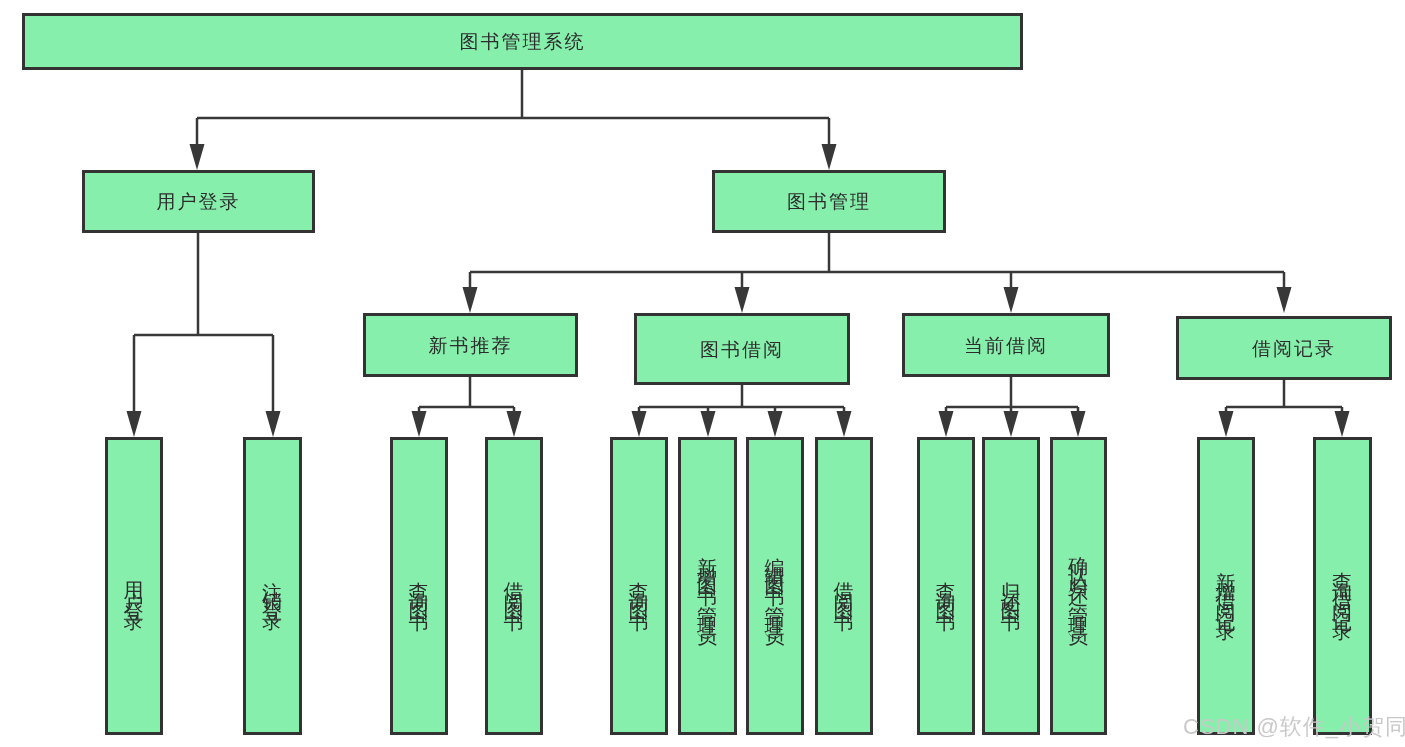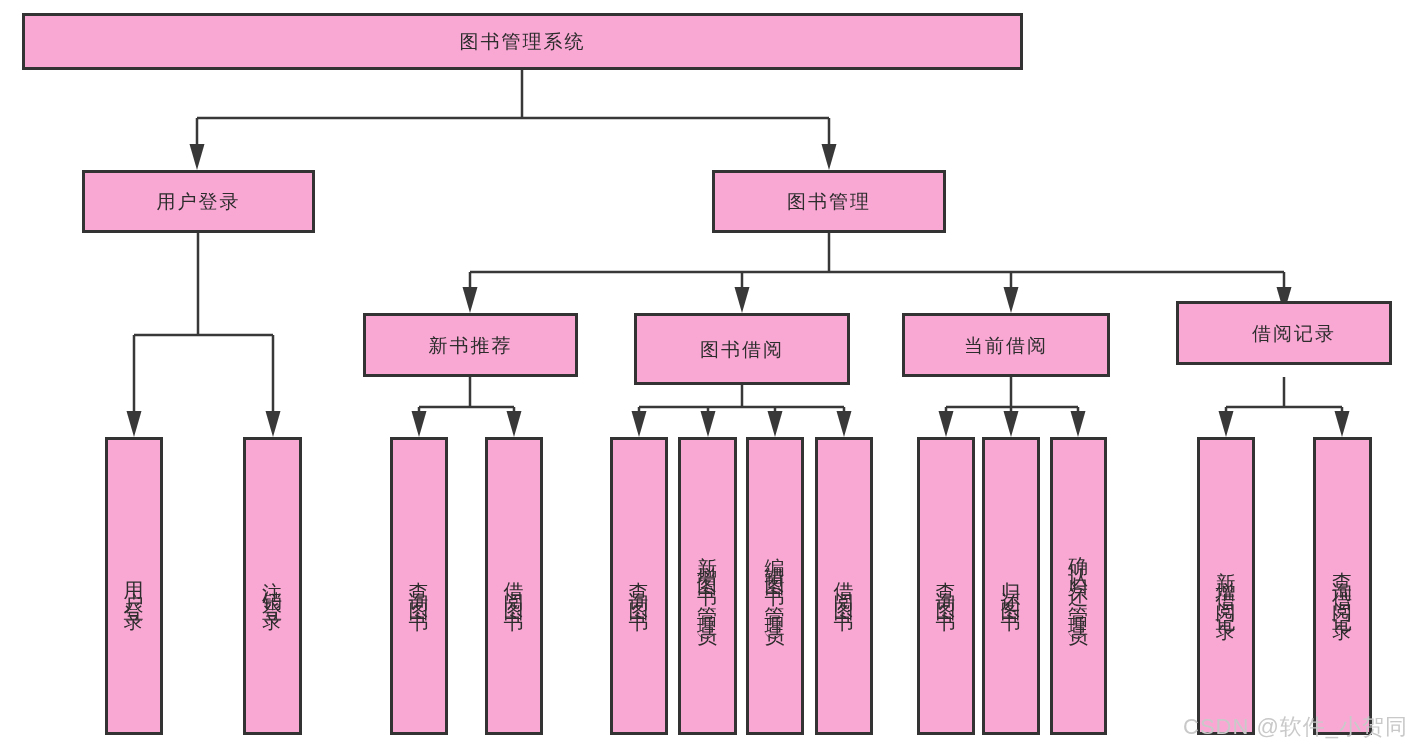--- a/index.html
+++ b/index.html
@@ -5,21 +5,21 @@
   html,body{margin:0;padding:0;background:#fff;}
   .canvas{
     position:relative;width:1405px;height:747px;overflow:hidden;
     background:var(--bg,#ffffff);
     font-family:"Liberation Sans","DejaVu Sans",sans-serif;
   }
   .edges{position:absolute;left:0;top:0;width:1405px;height:747px;}
   .node{
     position:absolute;box-sizing:border-box;
     border:3px solid var(--box-border,#333333);
-    background:#f9a8d4;color:var(--text,#2d2d2d);
+    background:#86efac;color:var(--text,#2d2d2d);
     display:flex;align-items:center;justify-content:center;
     text-align:center;line-height:1;
   }
   .h-node{font-size:19px;letter-spacing:2px;white-space:nowrap;}
   .v-node{
     writing-mode:vertical-rl;text-orientation:mixed;
     font-size:20px;letter-spacing:10px;
   }
   .watermark{
     position:absolute;left:1183px;top:712px;
@@ -66,21 +66,21 @@
   </svg>
 
   <div class="node h-node" style="left:22px;top:13px;width:1001px;height:57px;">图书管理系统</div>
 
   <div class="node h-node" style="left:82px;top:170px;width:233px;height:63px;">用户登录</div>
   <div class="node h-node" style="left:712px;top:170px;width:234px;height:63px;">图书管理</div>
 
   <div class="node h-node" style="left:363px;top:313px;width:215px;height:64px;">新书推荐</div>
   <div class="node h-node" style="left:634px;top:313px;width:216px;height:72px;">图书借阅</div>
   <div class="node h-node" style="left:902px;top:313px;width:208px;height:64px;">当前借阅</div>
-  <div class="node h-node" style="left:1176px;top:301px;width:216px;height:64px;padding-left:20px;">借阅记录</div>
+  <div class="node h-node" style="left:1176px;top:316px;width:216px;height:64px;padding-left:20px;">借阅记录</div>
 
   <div class="node v-node" style="left:105px;top:437px;width:58px;height:298px;">用户登录</div>
   <div class="node v-node" style="left:243px;top:437px;width:59px;height:298px;">注销登录</div>
   <div class="node v-node" style="left:390px;top:437px;width:58px;height:298px;">查询图书</div>
   <div class="node v-node" style="left:485px;top:437px;width:58px;height:298px;">借阅图书</div>
   <div class="node v-node" style="left:610px;top:437px;width:58px;height:298px;">查询图书</div>
   <div class="node v-node" style="left:678px;top:437px;width:59px;height:298px;">新增图书（管理员）</div>
   <div class="node v-node" style="left:746px;top:437px;width:58px;height:298px;">编辑图书（管理员）</div>
   <div class="node v-node" style="left:815px;top:437px;width:58px;height:298px;">借阅图书</div>
   <div class="node v-node" style="left:917px;top:437px;width:58px;height:298px;">查询图书</div>

